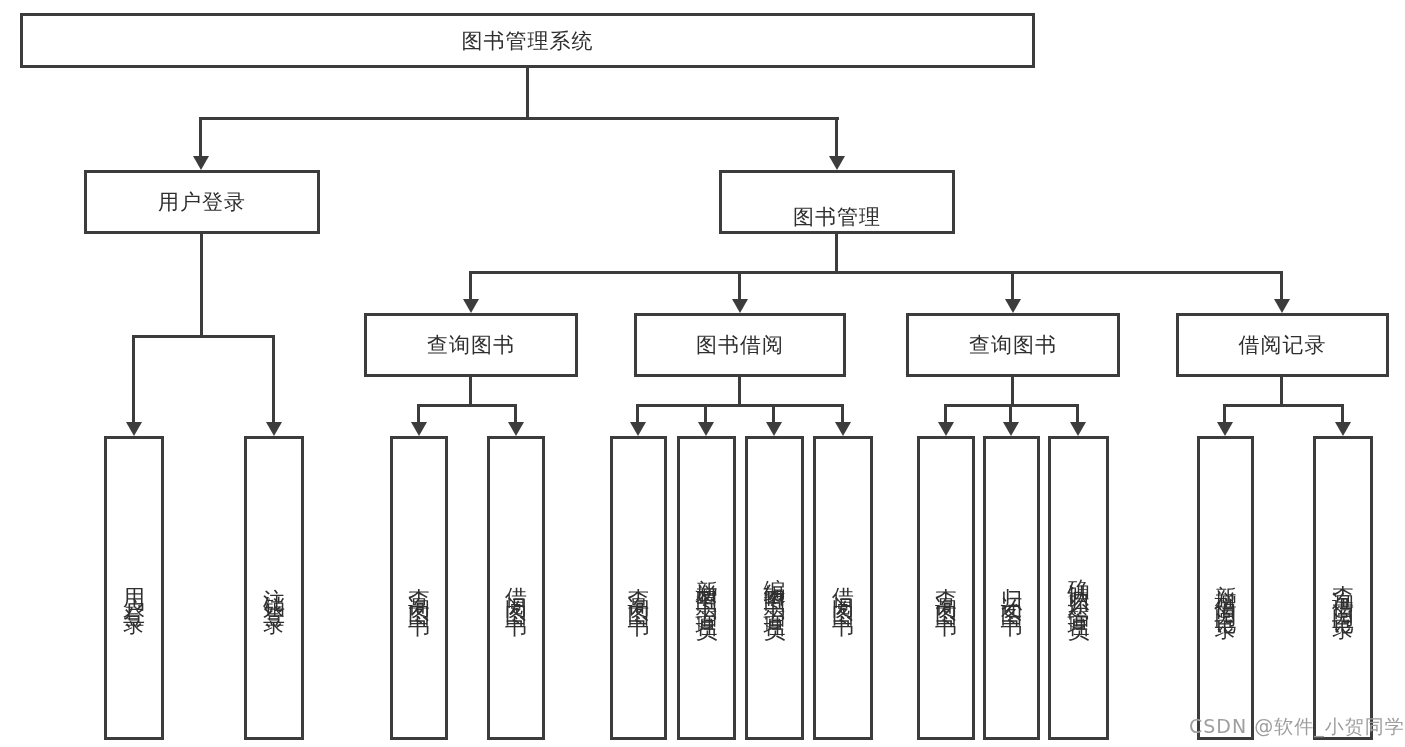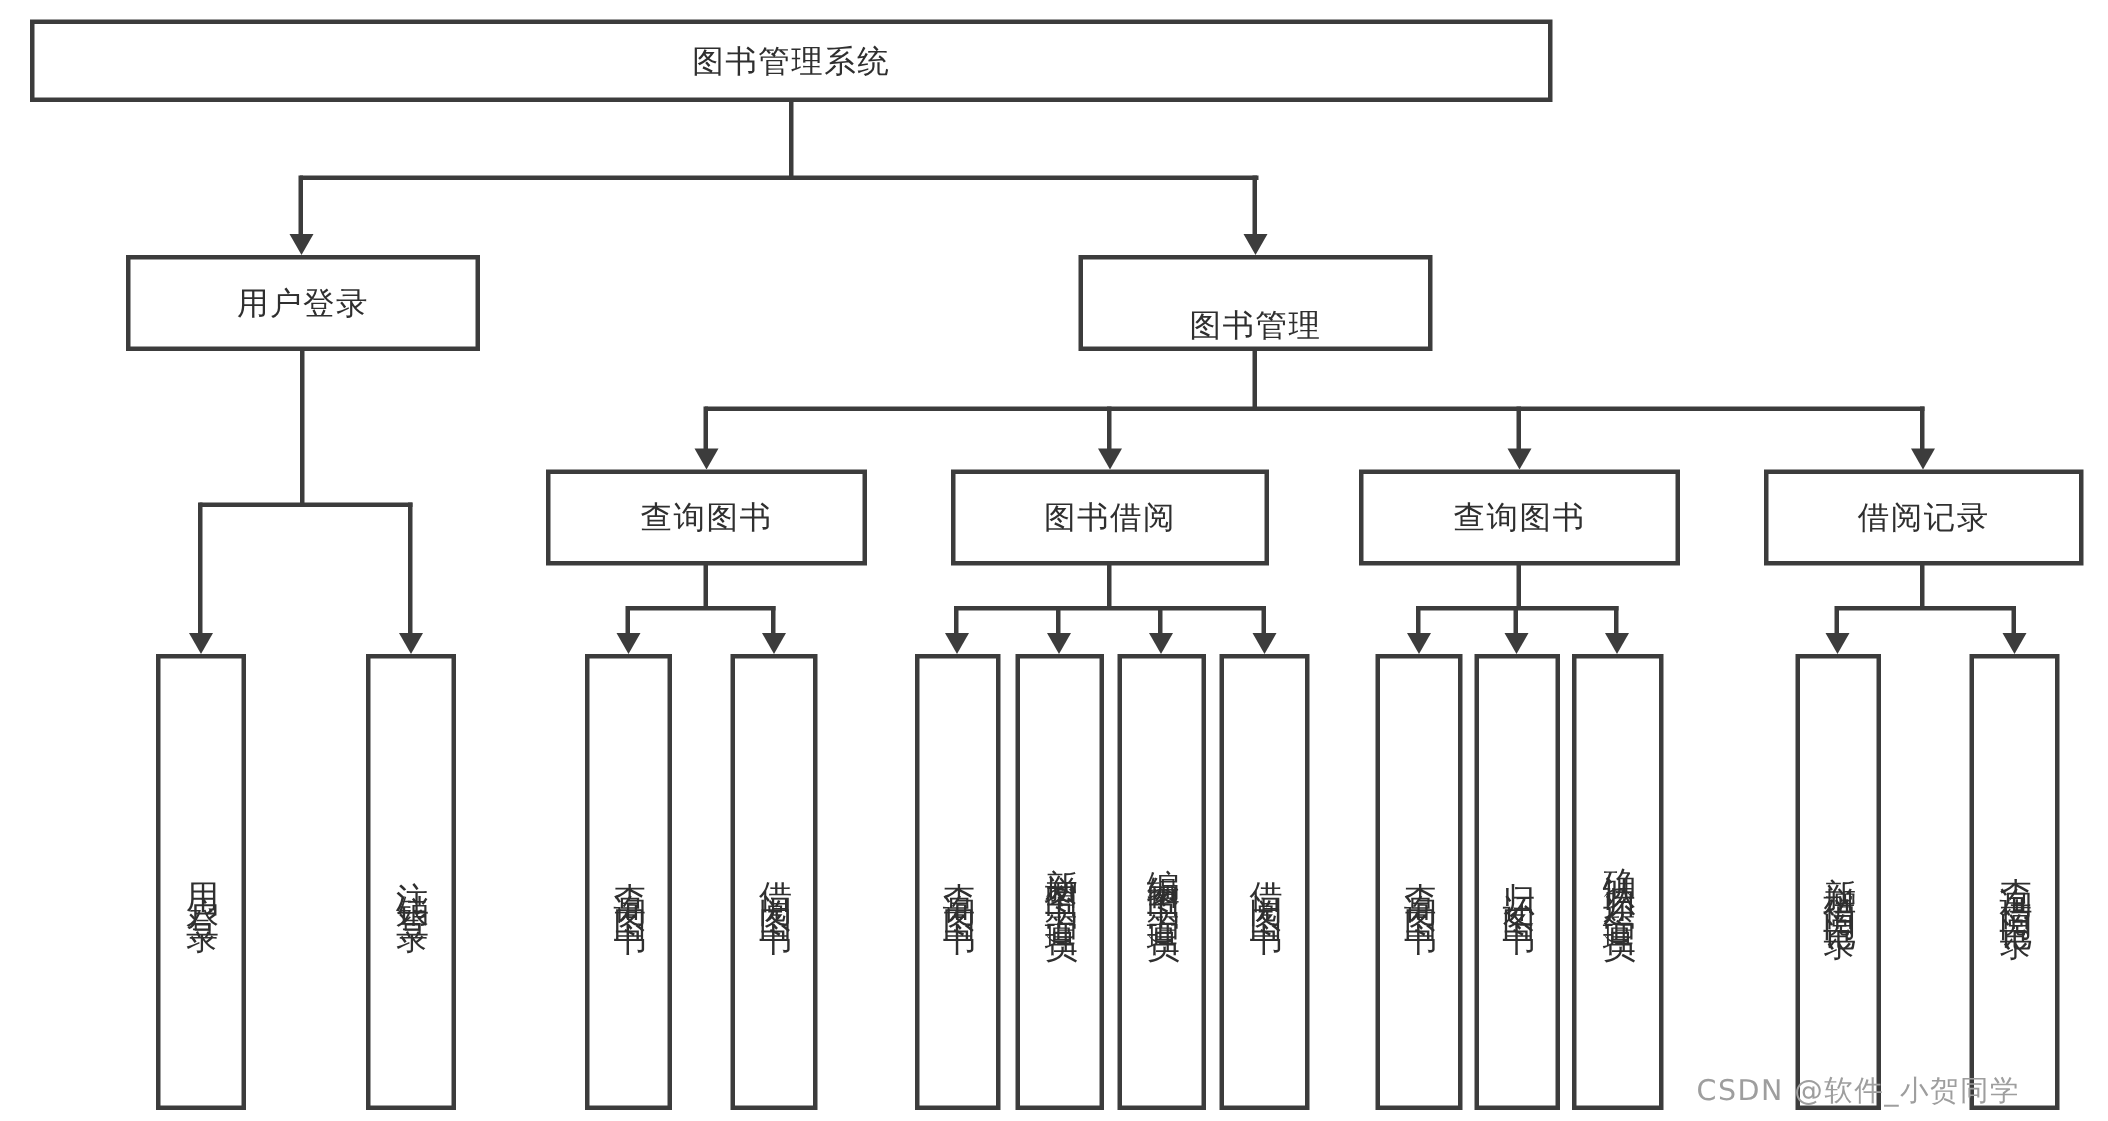--- a/index.html
+++ b/index.html
@@ -21,21 +21,21 @@
     white-space:nowrap;
   }
   .vline { position:absolute; width:3px; background:#3c3c3c; }
   .hline { position:absolute; height:3px; background:#3c3c3c; }
   .arrow {
     position:absolute; width:0; height:0;
     border-left:8px solid transparent; border-right:8px solid transparent;
     border-top:14px solid #3c3c3c;
   }
   .watermark {
-    position:absolute; left:1131px; top:714px;
+    position:absolute; left:1189px; top:714px;
     font-size:19px; color:#9e9e9e; letter-spacing:1px;
     white-space:nowrap; z-index:5;
   }
 </style>
 </head>
 <body>
 
 <div id="canvas">
 
   <div class="box hbox" style="left:20px; top:13px; width:1015px; height:55px;">

